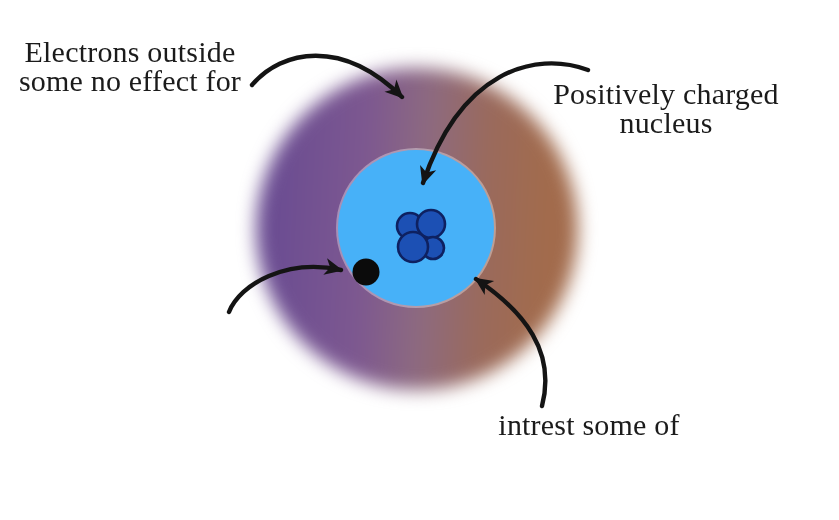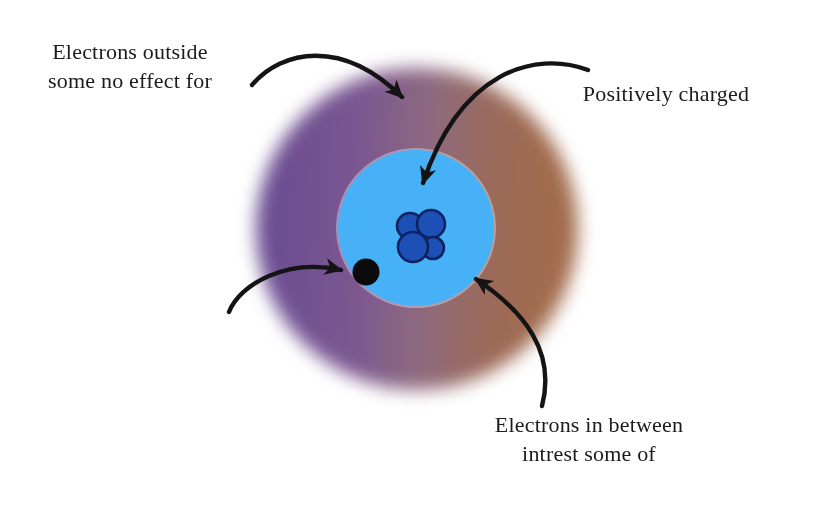--- a/index.html
+++ b/index.html
@@ -57,21 +57,21 @@
   }
   .arrowhead{fill:var(--arrow-color);}
   .nucleon{
     fill:var(--nucleus-fill);
     stroke:var(--nucleus-outline);
     stroke-width:2.6;
   }
   .electron-dot{fill:var(--electron-fill);}
   .label{
     position:absolute;
-    font-size:22px;
+    font-size:30px;
     line-height:29px;
     text-align:center;
     letter-spacing:0.2px;
   }
   .label span{display:block;}
 </style>
 </head>
 <body>
 
 <div class="canvas">
@@ -105,21 +105,21 @@
     <circle class="electron-dot" cx="366" cy="272" r="13.5"></circle>
   </svg>
 
   <div class="label" style="left:10px;top:37px;width:240px;">
     <span>Electrons outside</span>
     <span>some no effect for</span>
   </div>
 
   <div class="label" style="left:546px;top:79px;width:240px;">
     <span>Positively charged</span>
+    <span>nucleus</span>
   </div>
 
 
   <div class="label" style="left:459px;top:410px;width:260px;">
-    <span>Electrons in between</span>
     <span>intrest some of</span>
   </div>
 
 </div>
 
 </body></html>

